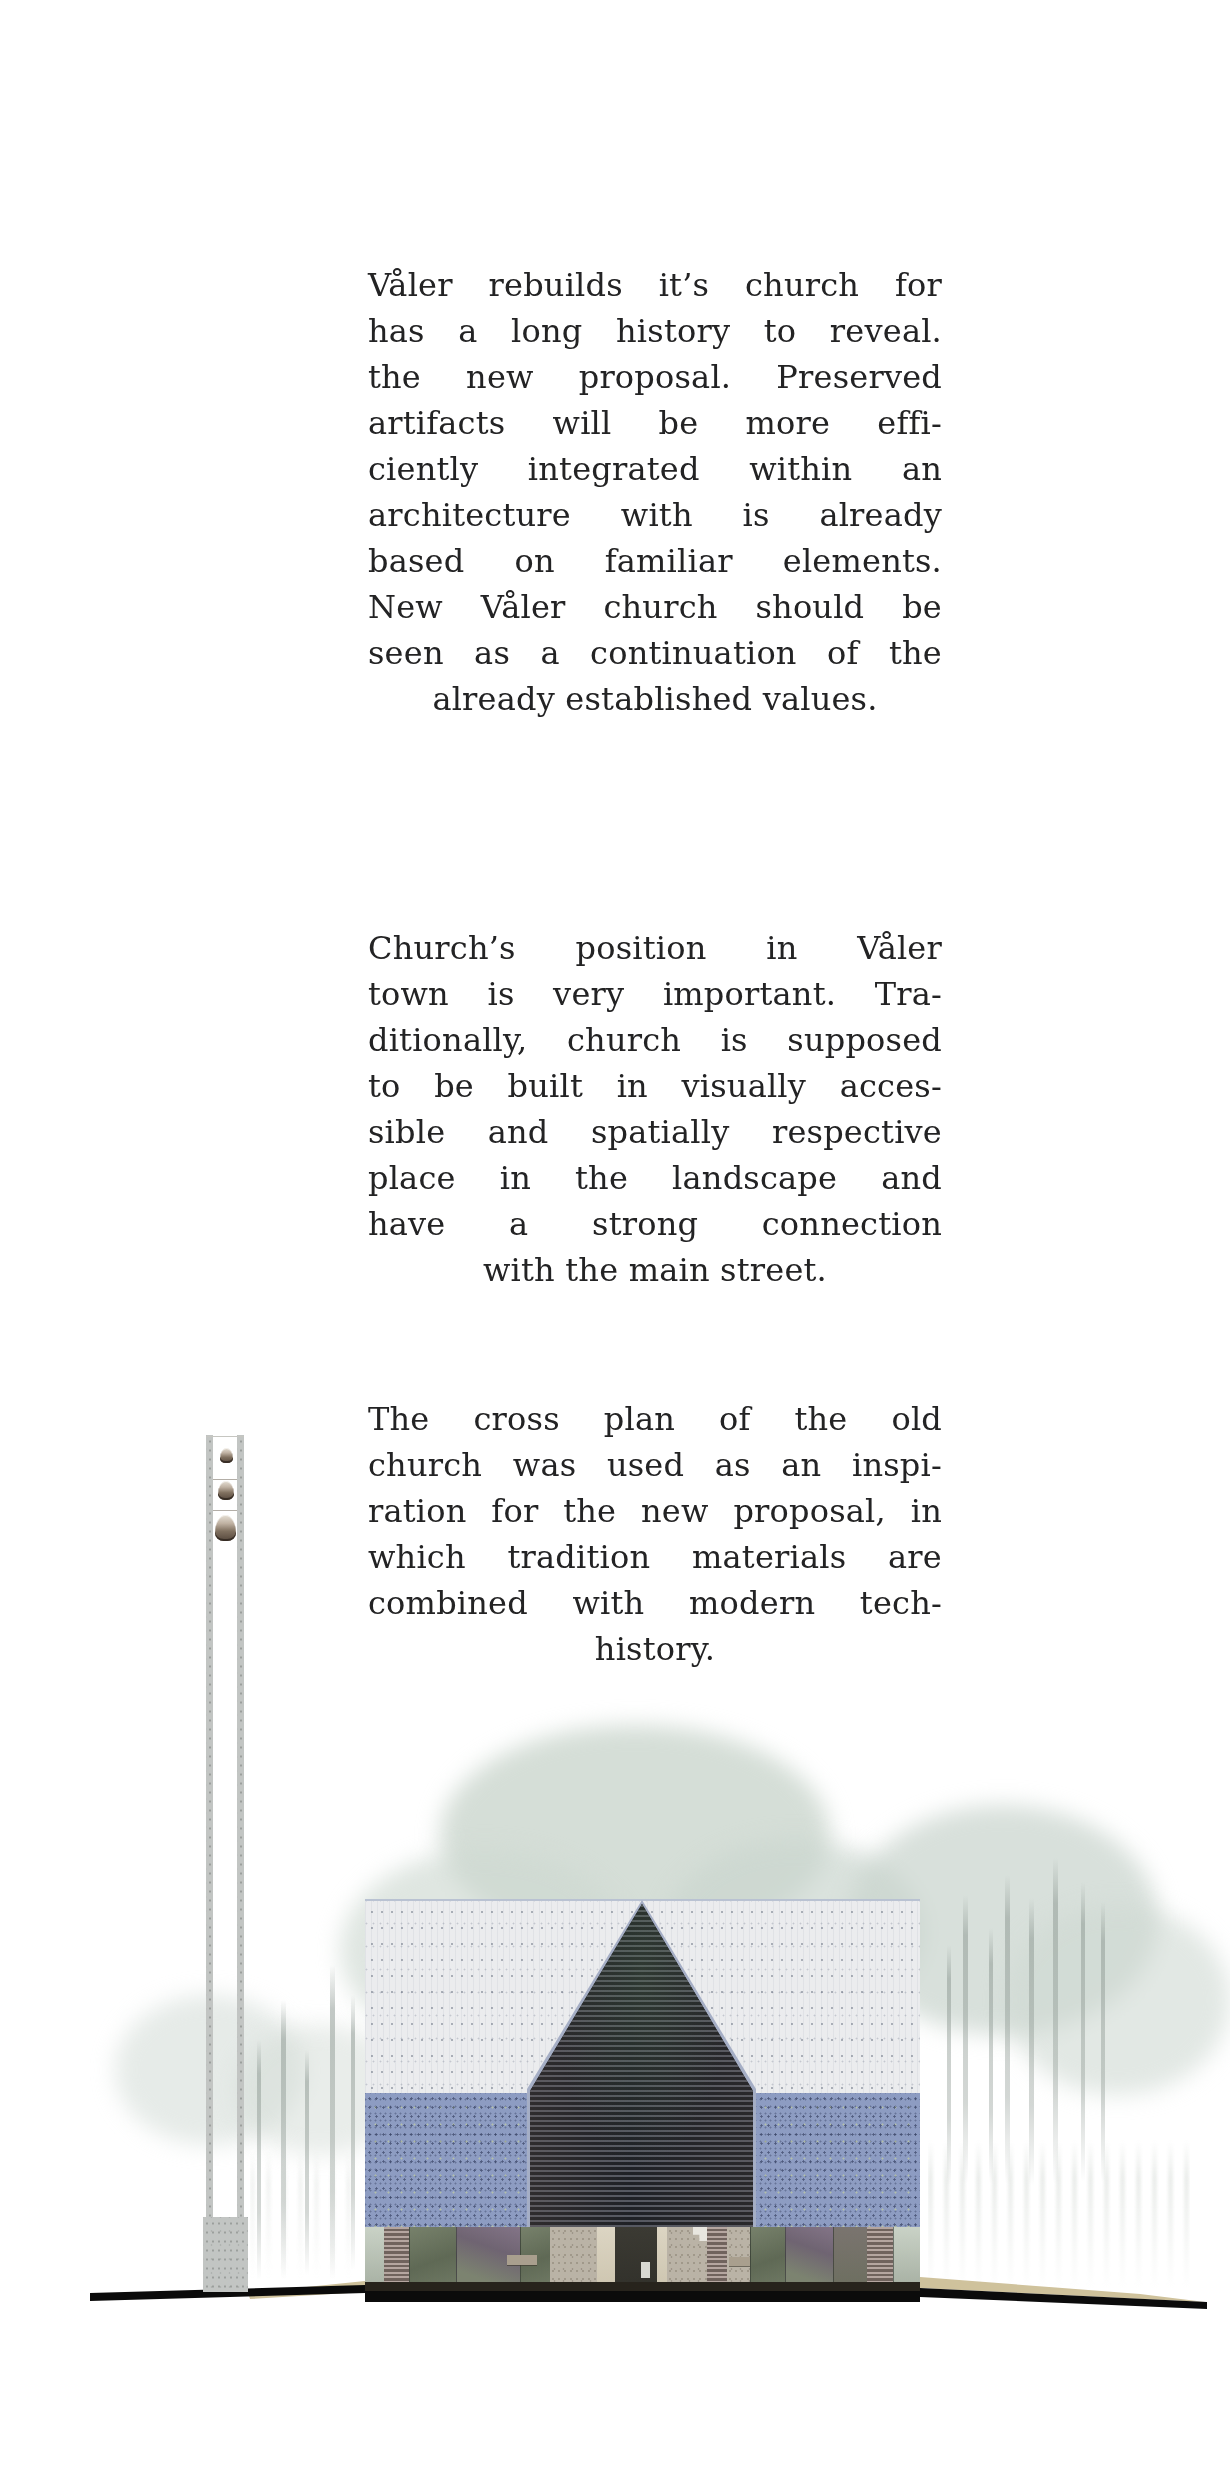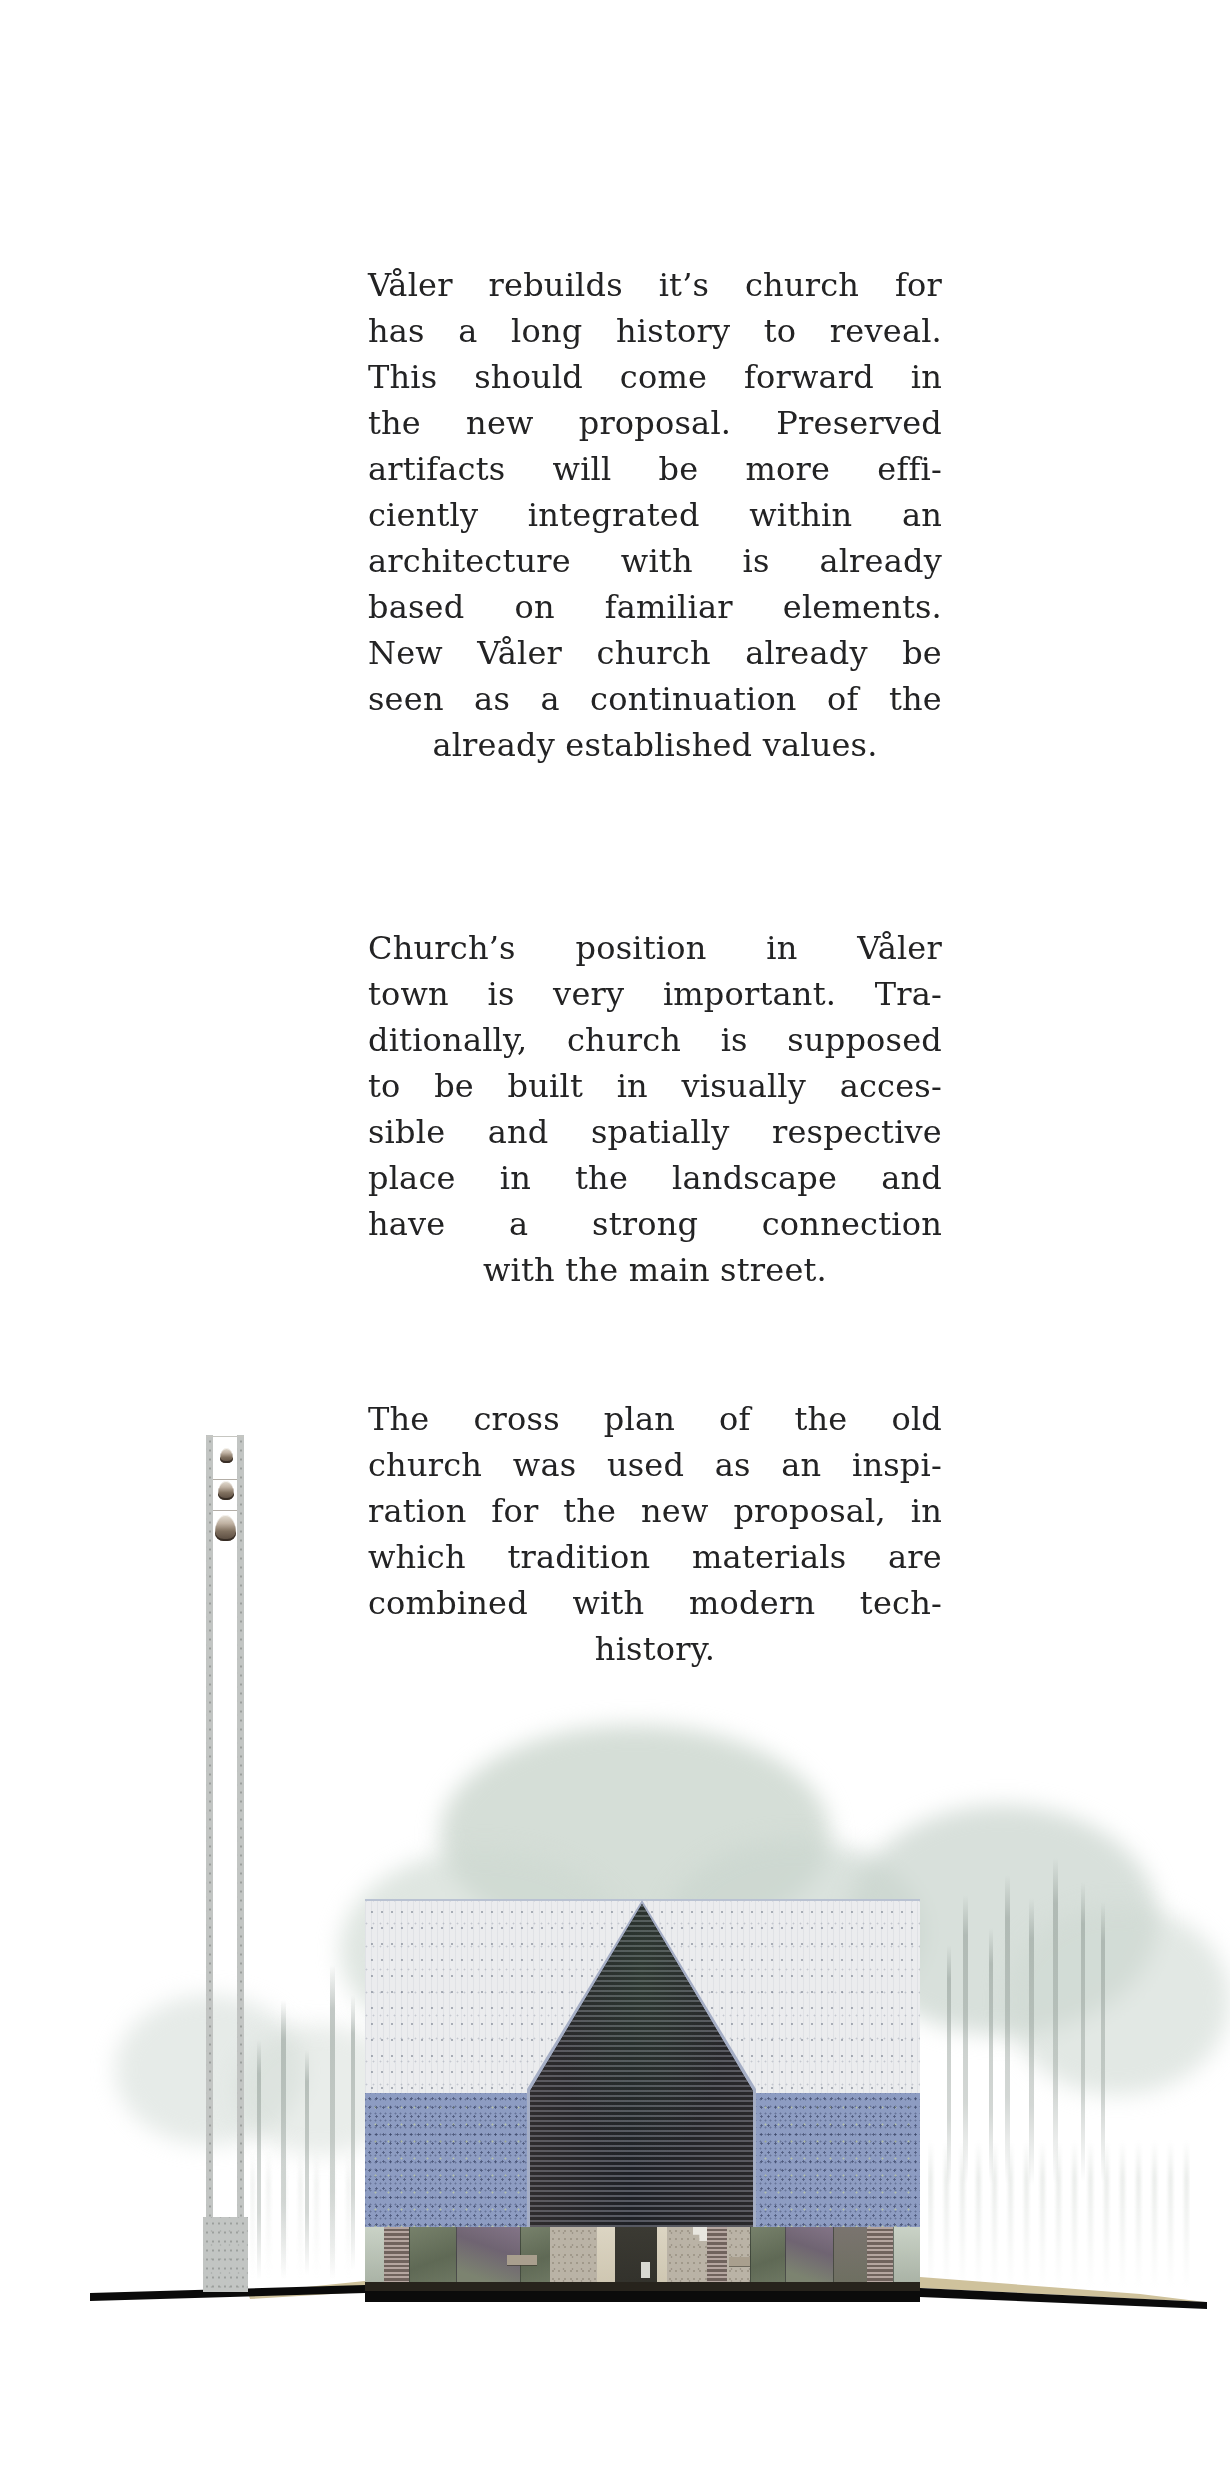--- a/index.html
+++ b/index.html
@@ -110,27 +110,26 @@
       clip-path:polygon(100% 0,100% 100%,45% 100%,45% 55%,0 55%,0 0);}
 </style>
 </head>
 <body>
 
 <div class="page">
 
   <section class="para p1">
       <div class="line">Våler rebuilds it’s church for</div>
       <div class="line">has a long history to reveal.</div>
-      <div class="line">This should come forward in</div>
       <div class="line">the new proposal. Preserved</div>
       <div class="line">artifacts will be more effi-</div>
       <div class="line">ciently integrated within an</div>
       <div class="line">architecture with is already</div>
       <div class="line">based on familiar elements.</div>
-      <div class="line">New Våler church already be</div>
+      <div class="line">New Våler church should be</div>
       <div class="line">seen as a continuation of the</div>
       <div class="line last">already established values.</div>
     </section>
   <section class="para p2">
       <div class="line">Church’s position in Våler</div>
       <div class="line">town is very important. Tra-</div>
       <div class="line">ditionally, church is supposed</div>
       <div class="line">to be built in visually acces-</div>
       <div class="line">sible and spatially respective</div>
       <div class="line">place in the landscape and</div>

